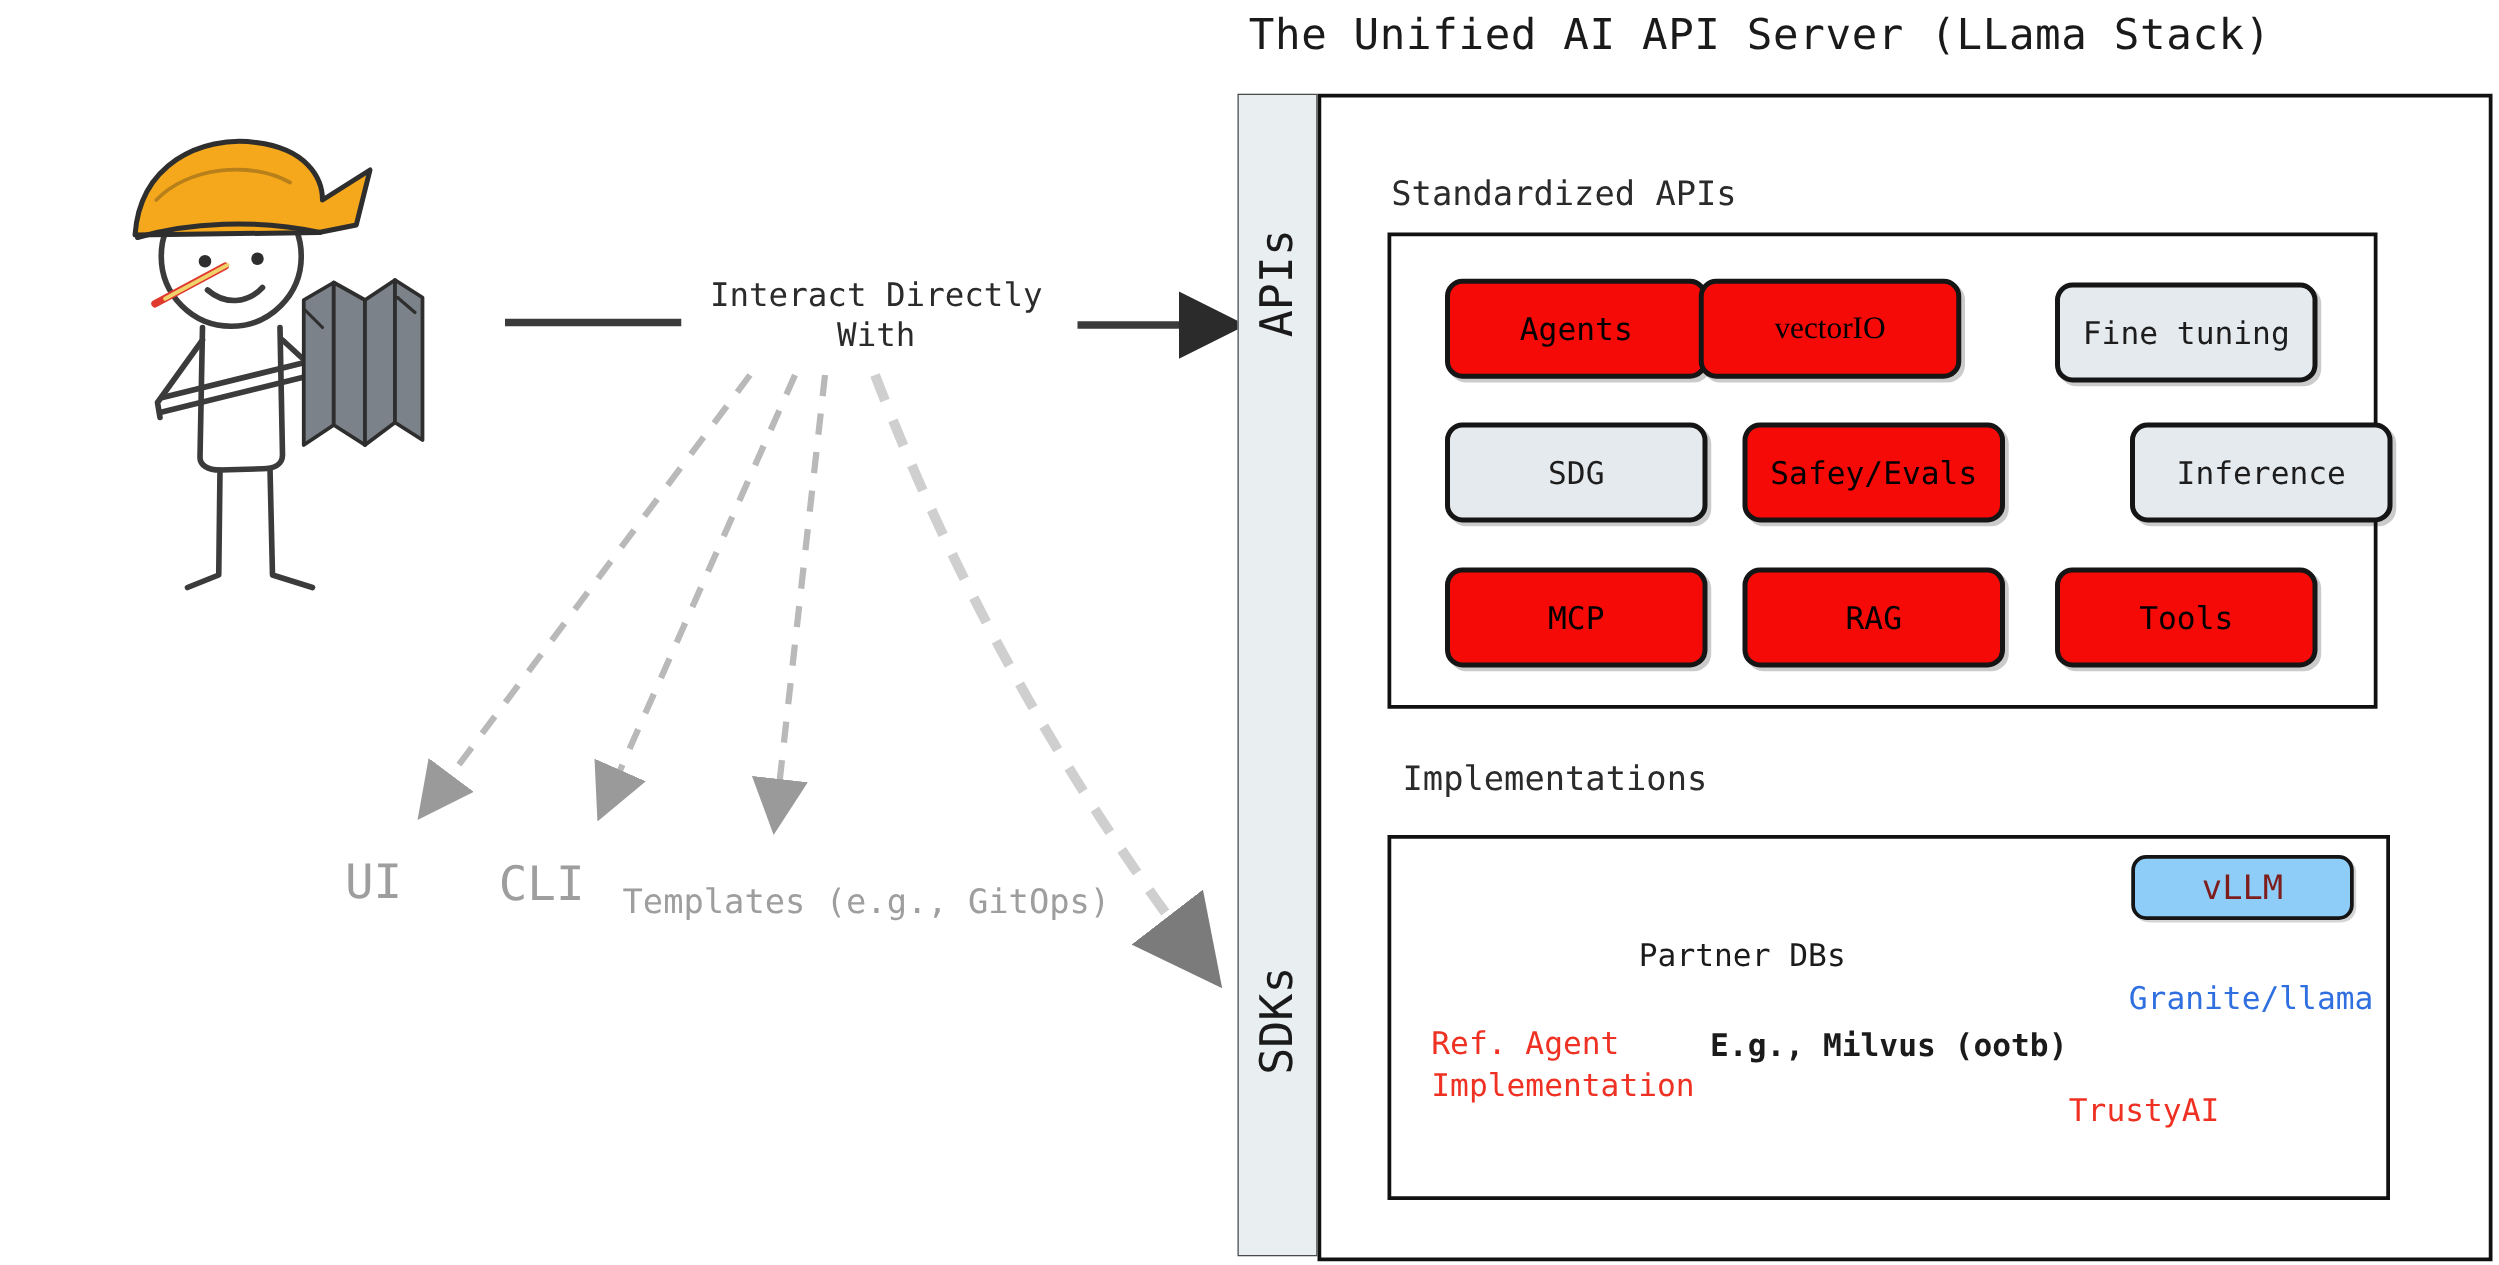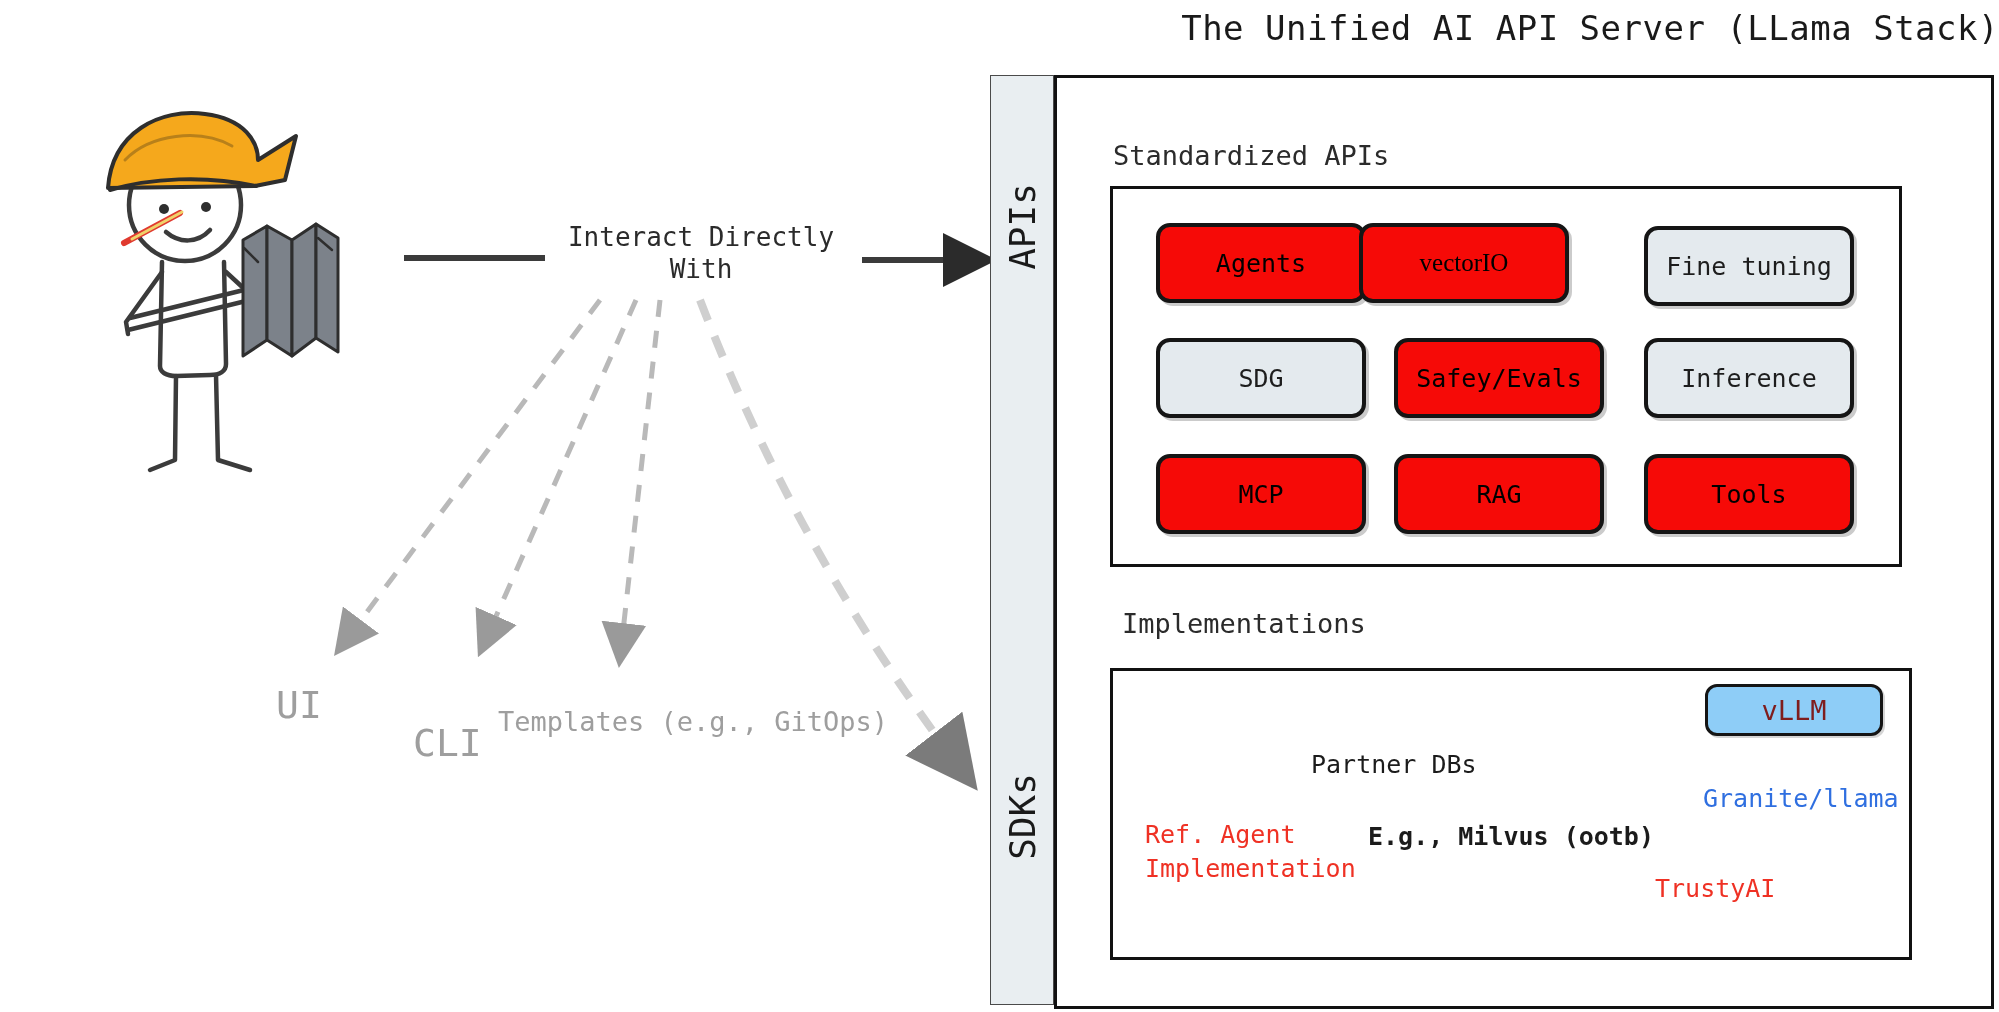--- a/index.html
+++ b/index.html
@@ -6,29 +6,29 @@
   body{width:1999px;height:1012px;overflow:hidden;
        font-family:"DejaVu Sans Mono","Liberation Mono",monospace;}
   #stage{position:relative;width:1999px;height:1012px;}
   .abs{position:absolute;}
 
   
   .t{position:absolute;white-space:pre;line-height:1.22;}
   .center{text-align:center;}
 
   #title{left:999px;top:8px;width:1000px;font-size:34px;color:#1a1a1a;
-         text-align:right;letter-spacing:.5px;}
+         text-align:left;letter-spacing:.5px;}
   #engineer-title{left:8px;top:44px;font-size:44px;color:#1a1a1a;}
 
   #interact-label{left:536px;top:222px;width:330px;font-size:26px;
                   color:#2b2b2b;text-align:center;}
 
   .gray-label{color:#9e9e9e;}
   #ui-label{left:276px;top:682px;font-size:38px;}
-  #cli-label{left:399px;top:720px;font-size:38px;margin-left:14px;}
+  #cli-label{left:399px;top:684px;font-size:38px;}
   #templates-label{left:498px;top:702px;width:360px;font-size:27px;line-height:1.45;}
 
   
   #sidebar{left:990px;top:75px;width:62px;height:928px;
            background:#e9eef1;border:1.6px solid #4a4a4a;}
   .vlabel{position:absolute;left:50%;transform:translateX(-50%) rotate(-90deg);
           transform-origin:center;font-size:36px;color:#1a1a1a;white-space:nowrap;}
   #apis-vlabel{top:130px;}
   #sdks-vlabel{top:720px;}
 
@@ -178,21 +178,21 @@
 
   <div class="t" id="std-apis-title">Standardized APIs</div>
   <div class="abs" id="apis-box"></div>
 
   <div class="card red" style="left:1156px;top:223px;width:202px;height:72px;">Agents</div>
   <div class="card red" style="left:1359px;top:223px;width:202px;height:72px;font-family:Liberation Serif, serif;">vectorIO</div>
   <div class="card gray" style="left:1644px;top:226px;width:202px;height:72px;">Fine tuning</div>
 
   <div class="card gray" style="left:1156px;top:338px;width:202px;height:72px;">SDG</div>
   <div class="card red" style="left:1394px;top:338px;width:202px;height:72px;">Safey/Evals</div>
-  <div class="card gray" style="left:1644px;top:338px;width:202px;height:72px;text-align:right;">Inference</div>
+  <div class="card gray" style="left:1704px;top:338px;width:202px;height:72px;text-align:right;">Inference</div>
 
   <div class="card red" style="left:1156px;top:454px;width:202px;height:72px;">MCP</div>
   <div class="card red" style="left:1394px;top:454px;width:202px;height:72px;">RAG</div>
   <div class="card red" style="left:1644px;top:454px;width:202px;height:72px;">Tools</div>
 
   <div class="t" id="impl-title">Implementations</div>
   <div class="abs" id="impl-box"></div>
 
   <div class="t impl-red" style="left:1145px;top:818px;">Ref. Agent
 Implementation</div>

